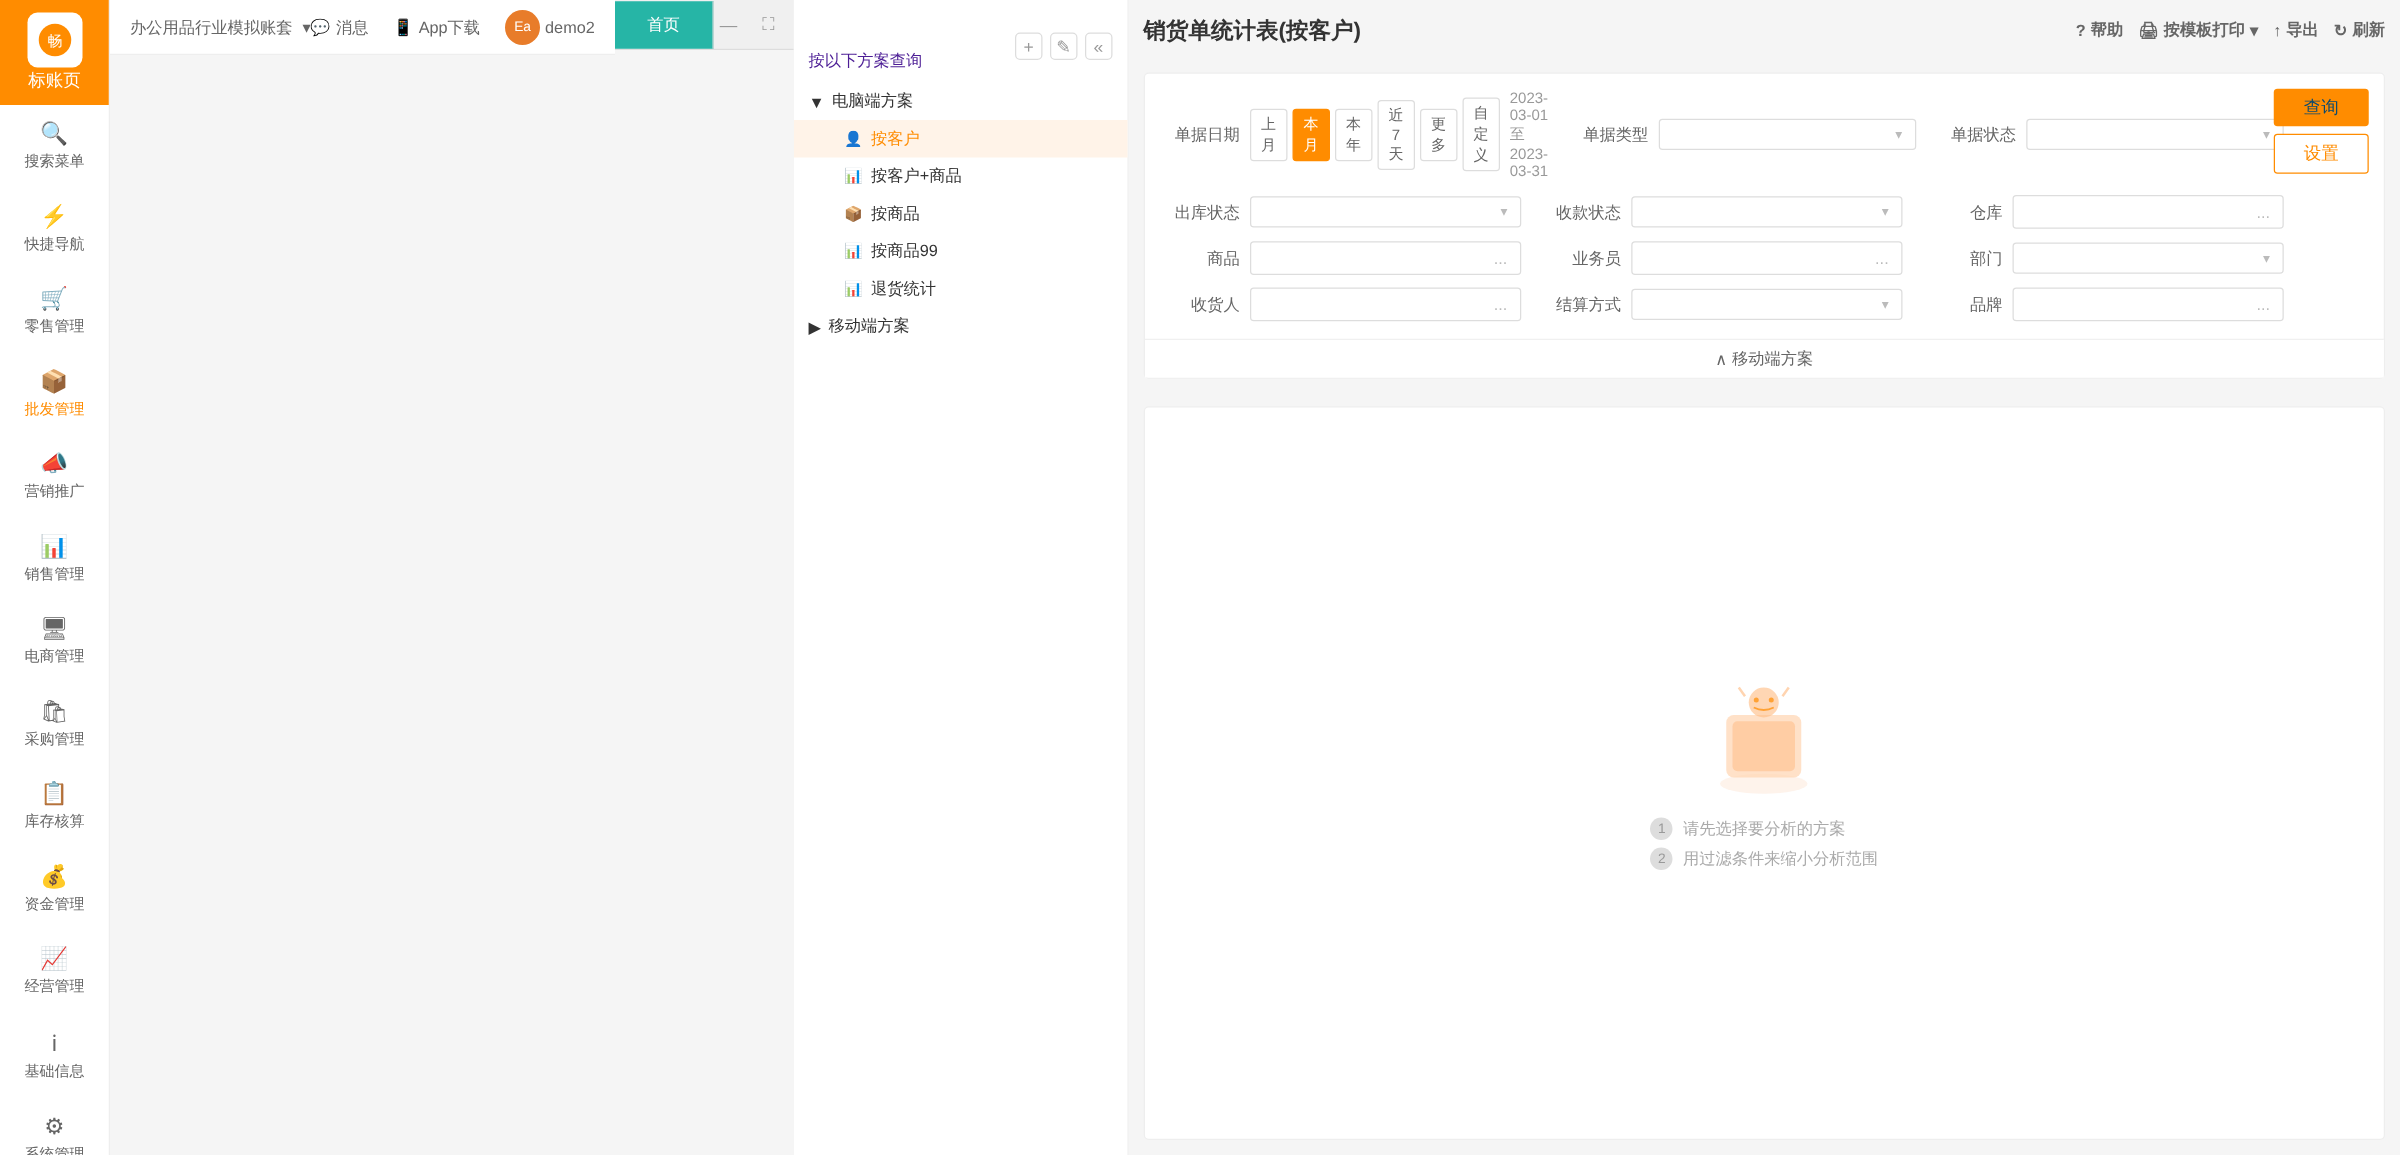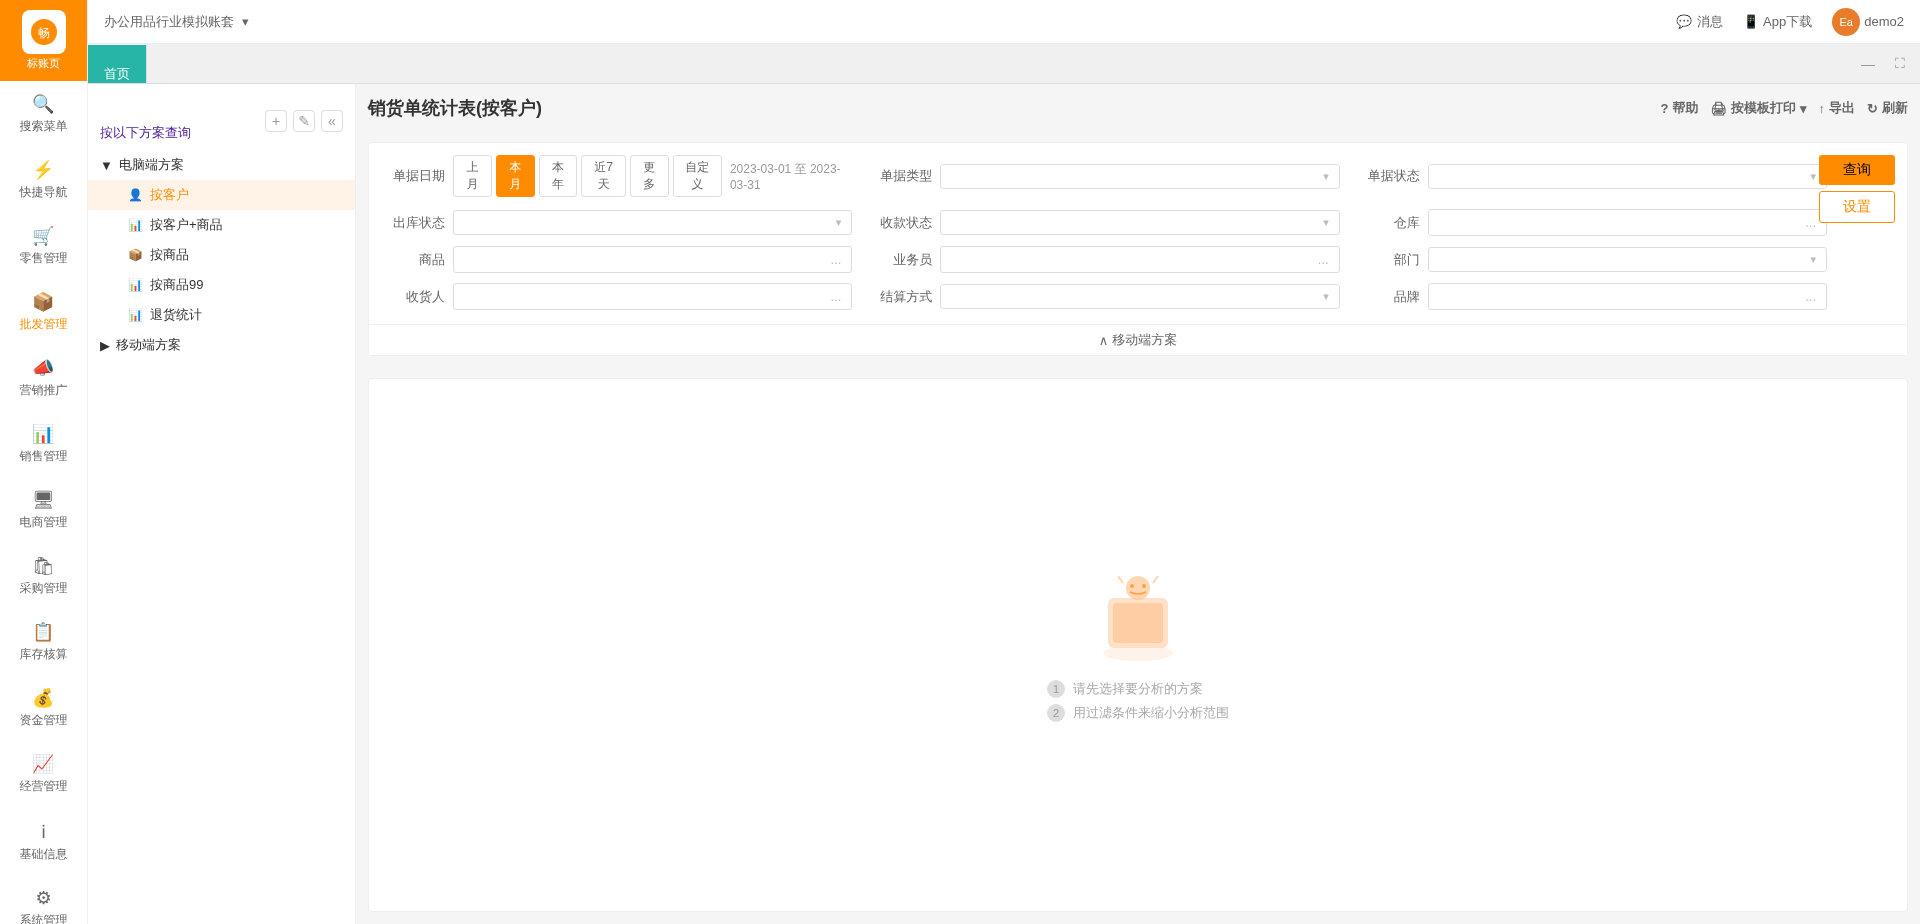--- a/index.html
+++ b/index.html
@@ -3,38 +3,38 @@
   <meta charset="utf-8">
   <style>
     * { box-sizing: border-box; margin: 0; padding: 0; }
     body { font-family: 'Microsoft YaHei', Arial, sans-serif; font-size: 13px; background: #f5f5f5; color: #333; height: 924px; overflow: hidden; display: flex; }
 
     
     .sidebar { width: 88px; background: #fff; height: 100vh; display: flex; flex-direction: column; align-items: center; border-right: 1px solid #eee; flex-shrink: 0; }
     .sidebar-logo { width: 100%; background: #ff8c00; padding: 10px 0; display: flex; flex-direction: column; align-items: center; cursor: pointer; }
     .sidebar-logo .logo-icon { width: 44px; height: 44px; background: #fff; border-radius: 8px; display: flex; align-items: center; justify-content: center; margin-bottom: 2px; }
     .sidebar-logo .logo-icon svg { width: 30px; height: 30px; }
-    .sidebar-logo .logo-text { color: #fff; font-size: 11px; }
+    .sidebar-logo .logo-text { color: #fff; font-size: 14px; }
     .sidebar-item { width: 100%; padding: 12px 0; display: flex; flex-direction: column; align-items: center; cursor: pointer; color: #666; font-size: 12px; gap: 3px; }
     .sidebar-item.active { color: #ff8c00; }
     .sidebar-item .s-icon { font-size: 18px; }
 
     
-    .main-area { flex: 1; display: flex; flex-direction: column; height: 100vh; overflow: hidden; }
+    .main-area { flex: 1; display: flex; height: 100vh; overflow: hidden; }
 
     
     .topbar { height: 44px; background: #fff; display: flex; align-items: center; justify-content: space-between; padding: 0 16px; border-bottom: 1px solid #eee; flex-shrink: 0; }
     .topbar-left { display: flex; align-items: center; gap: 8px; color: #666; font-size: 13px; cursor: pointer; }
     .topbar-right { display: flex; align-items: center; gap: 20px; }
     .topbar-right .tr-item { display: flex; align-items: center; gap: 4px; color: #666; font-size: 13px; cursor: pointer; }
     .topbar-right .user-avatar { width: 28px; height: 28px; border-radius: 50%; background: #e87c2a; display: flex; align-items: center; justify-content: center; color: #fff; font-size: 11px; }
 
     
     .tabbar { height: 40px; background: #f0f0f0; display: flex; align-items: center; flex-shrink: 0; border-bottom: 1px solid #ddd; }
-    .tab { height: 38px; padding: 0 16px; display: flex; align-items: flex-end; gap: 6px; cursor: pointer; font-size: 13px; color: #666; border-right: 1px solid #ddd; }
+    .tab { height: 38px; padding: 0 26px; display: flex; align-items: center; gap: 6px; cursor: pointer; font-size: 13px; color: #666; border-right: 1px solid #ddd; }
     .tab.active { background: #fff; color: #333; font-weight: 500; }
     .tab .tab-close { font-size: 12px; color: #999; cursor: pointer; padding: 2px; }
     .tab.home { background: #26b5a6; color: #fff; }
     .window-controls { margin-left: auto; display: flex; align-items: center; gap: 8px; padding-right: 8px; }
     .window-btn { width: 24px; height: 24px; display: flex; align-items: center; justify-content: center; cursor: pointer; color: #999; font-size: 14px; }
 
     
     .content-area { flex: 1; display: flex; overflow: hidden; background: #f5f5f5; }
 
     
@@ -68,21 +68,21 @@
     .empty-hints { display: flex; flex-direction: column; gap: 6px; }
     .empty-hint { display: flex; align-items: center; gap: 8px; color: #aaa; font-size: 13px; }
     .hint-num { width: 18px; height: 18px; border-radius: 50%; background: #ddd; display: flex; align-items: center; justify-content: center; font-size: 11px; color: #999; flex-shrink: 0; }
 
     
     .filter-grid { display: grid; grid-template-columns: 1fr 1fr 1fr; gap: 10px 16px; align-items: center; }
     .filter-cell { display: flex; align-items: center; gap: 8px; }
     .filter-cell-label { width: 64px; text-align: right; color: #666; font-size: 13px; flex-shrink: 0; }
     .filter-cell-input { flex: 1; }
 
-    .query-btn { padding: 6px 24px; background: #ff8c00; color: #000000; border: none; border-radius: 3px; font-size: 14px; cursor: pointer; }
+    .query-btn { padding: 6px 24px; background: #ff8c00; color: #0c4a6e; border: none; border-radius: 3px; font-size: 14px; cursor: pointer; }
     .set-btn { padding: 6px 2px; background: #fff; color: #ff8c00; border: 1px solid #ff8c00; border-radius: 3px; font-size: 14px; cursor: pointer; }
 
     .filter-wrapper { background: #fff; border-radius: 4px; border: 1px solid #eee; position: relative; }
     .filter-inner { padding: 12px 80px 4px 12px; }
 
     .tree-section-mobile { padding: 6px 12px; display: flex; align-items: center; gap: 6px; cursor: pointer; font-size: 13px; color: #333; }
   </style>
 </head>
 <body>
 

